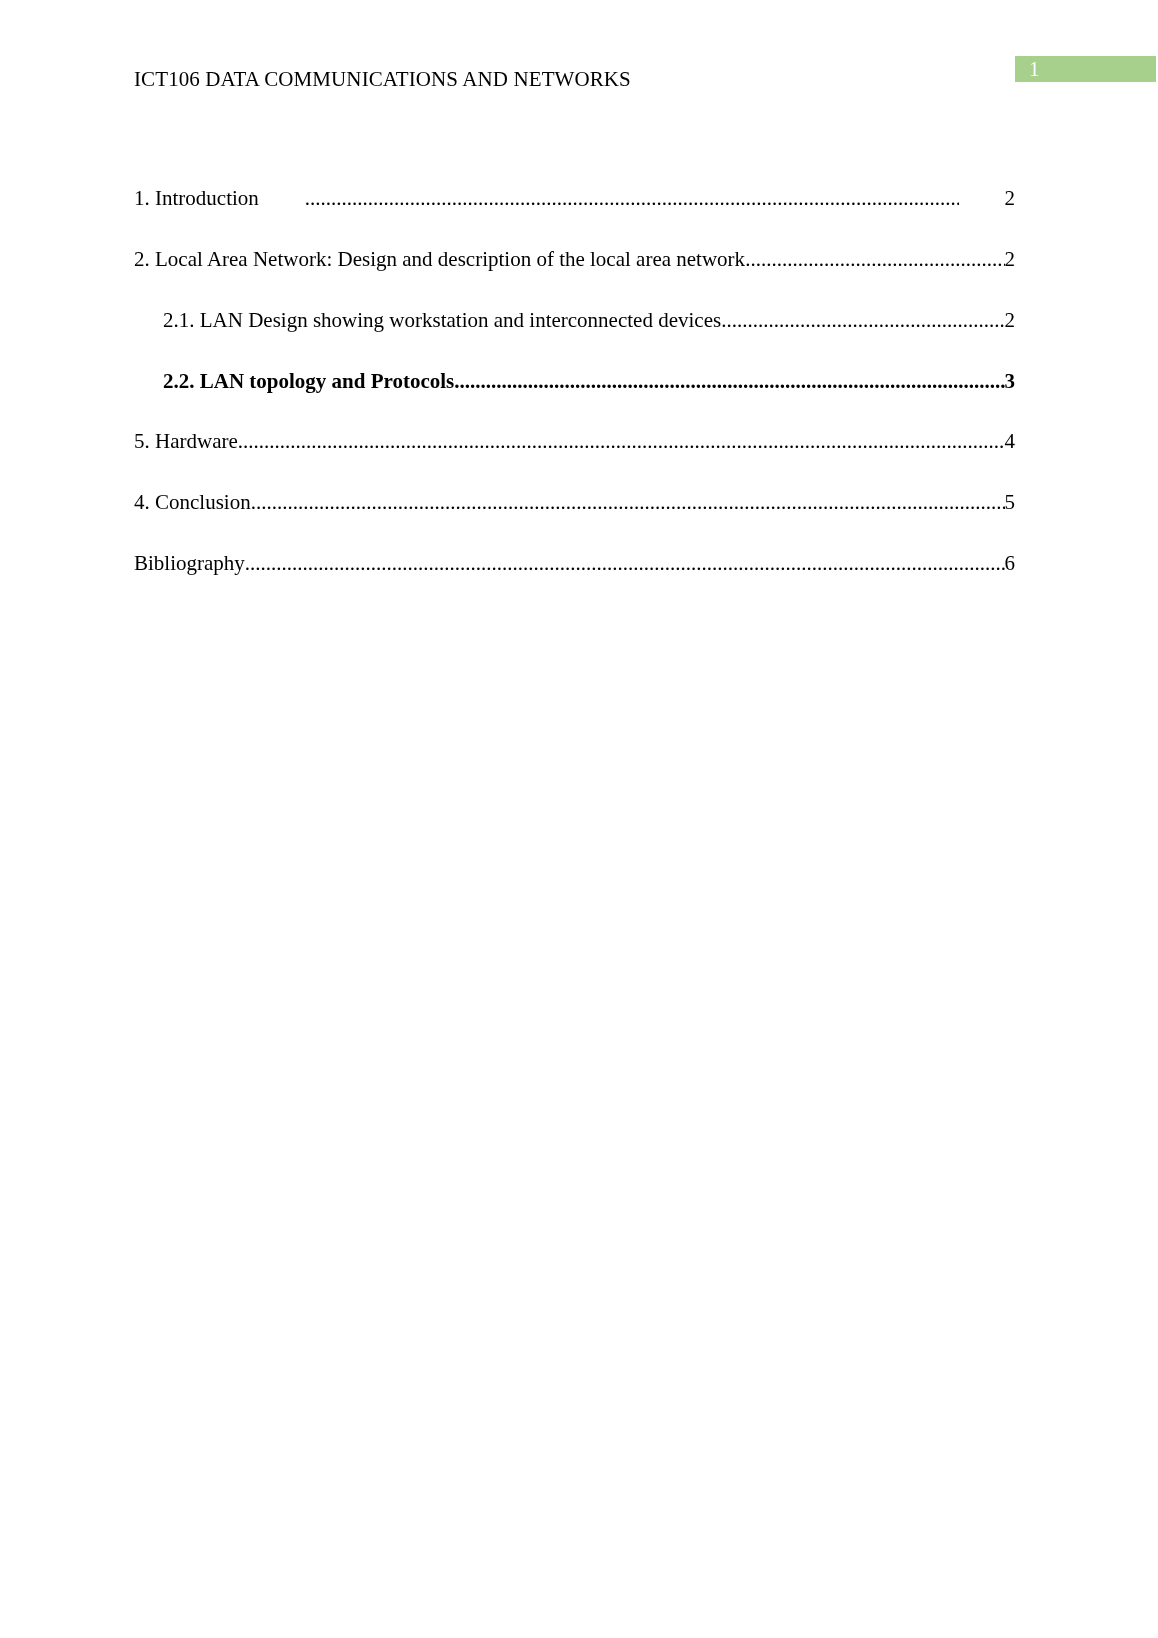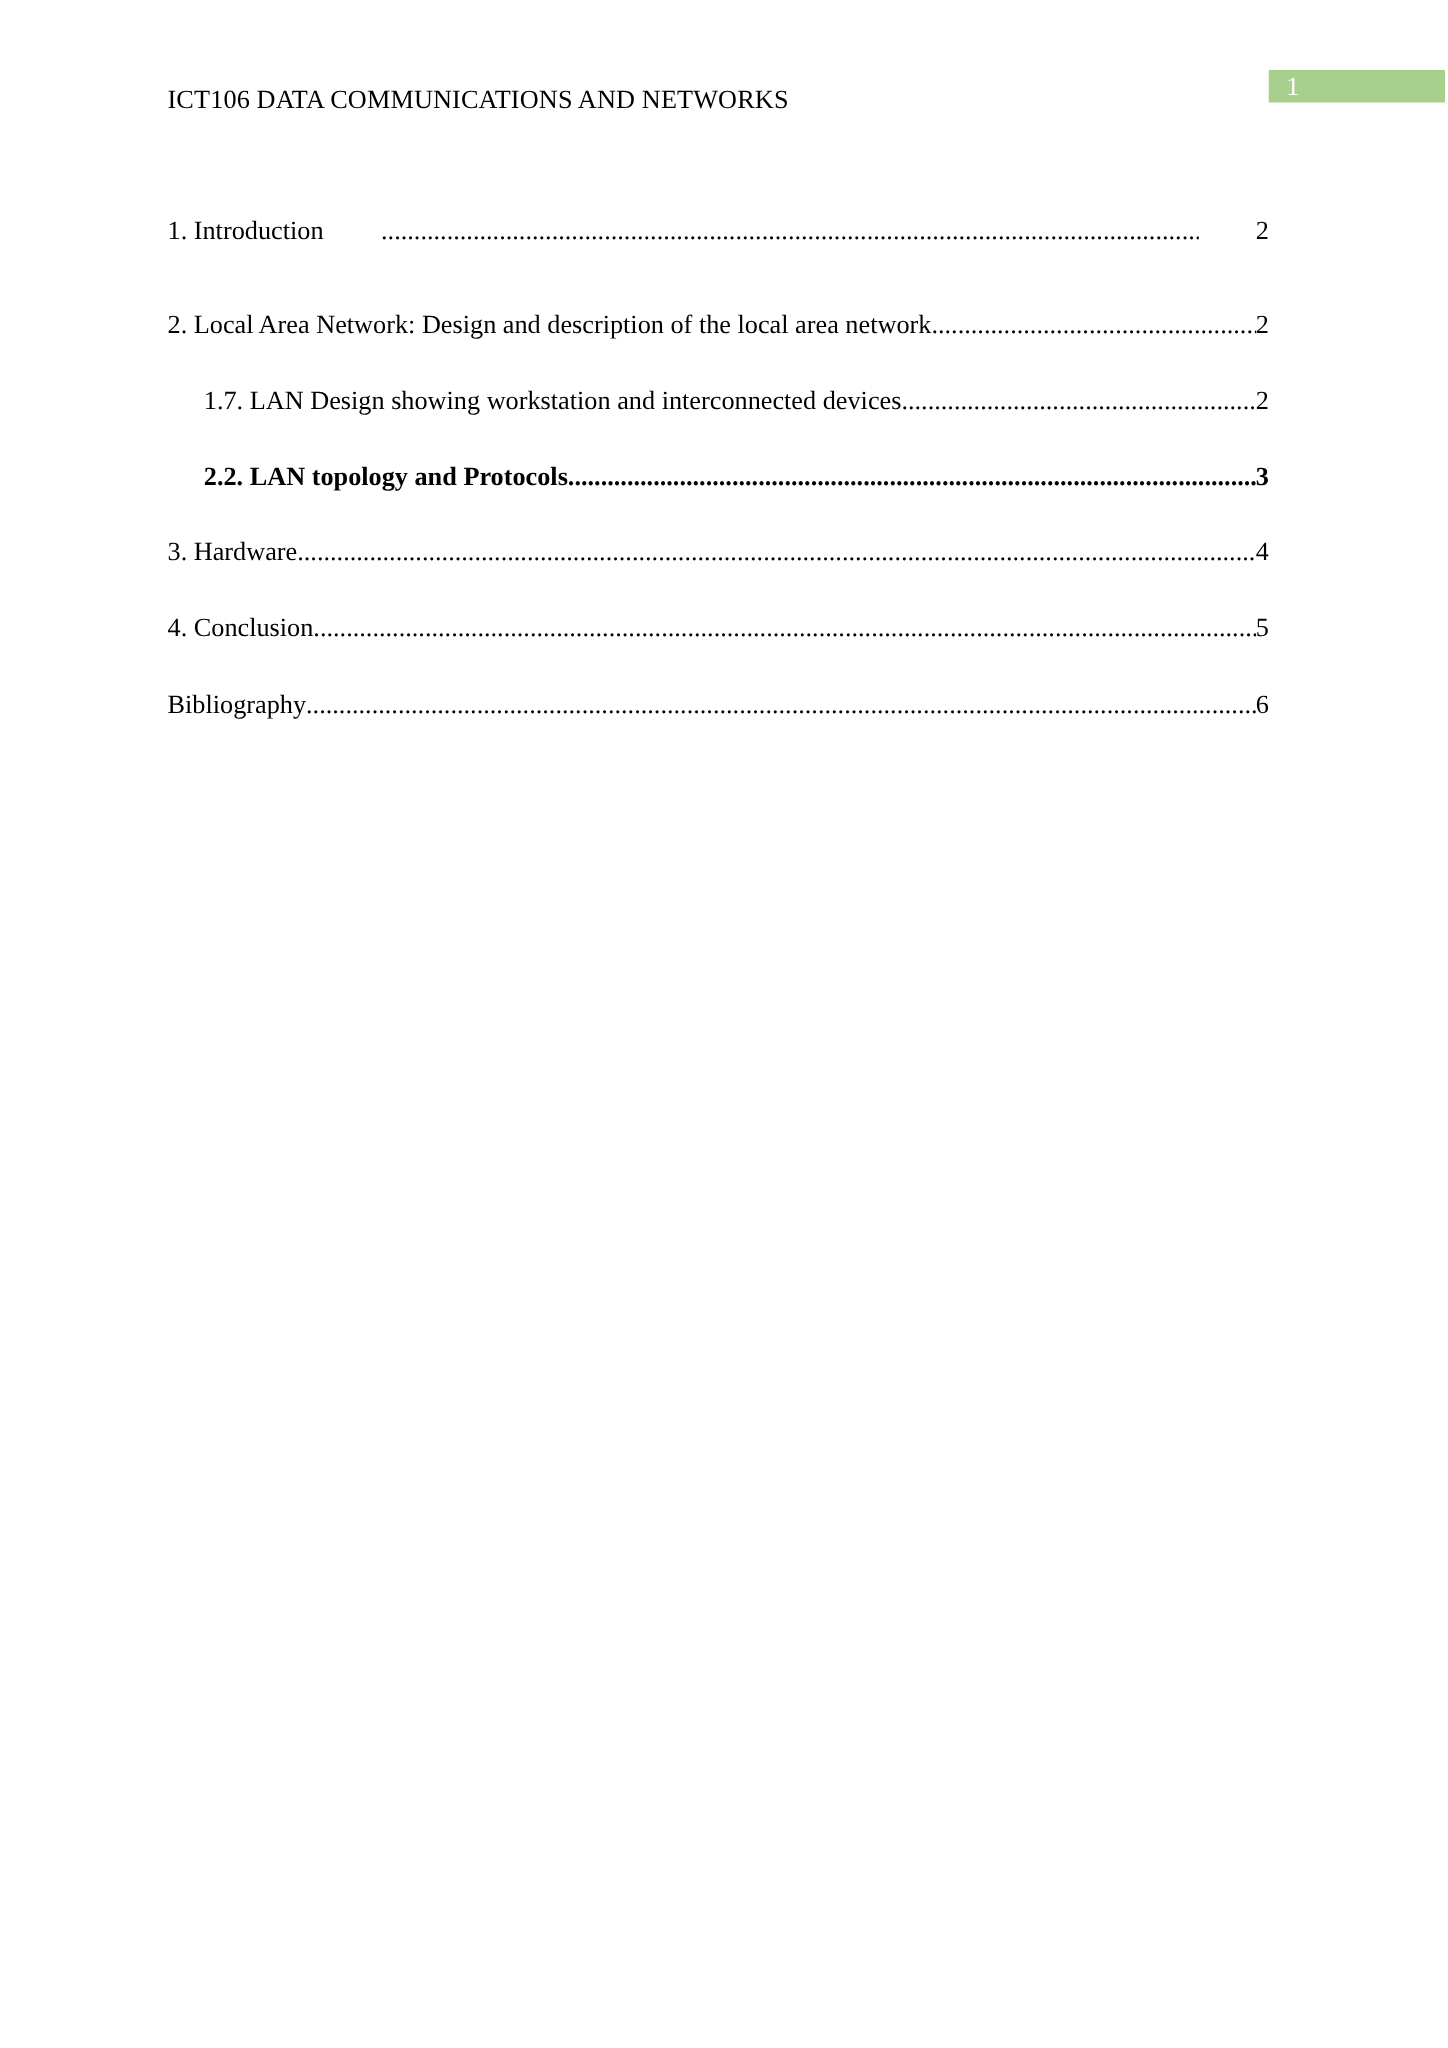--- a/index.html
+++ b/index.html
@@ -97,46 +97,46 @@
 
 <div class="page">
 
   <div class="header-title">ICT106 DATA COMMUNICATIONS AND NETWORKS</div>
 
   <div class="page-number-box">
     <span class="page-number">1</span>
   </div>
 
 
-  <div class="toc-entry level-1" style="top:171px;gap:46px;">
+  <div class="toc-entry level-1" style="top:185px;gap:46px;">
     <span class="toc-label">1. Introduction</span>
     <span class="toc-leader"></span>
     <span class="toc-page">2</span>
   </div>
 
   <div class="toc-entry level-1" style="top:246px;">
     <span class="toc-label">2. Local Area Network: Design and description of the local area network</span>
     <span class="toc-leader"></span>
     <span class="toc-page">2</span>
   </div>
 
   <div class="toc-entry level-2" style="top:307px;">
-    <span class="toc-label">1.7. LAN Design showing workstation and interconnected devices</span>
+    <span class="toc-label">2.1. LAN Design showing workstation and interconnected devices</span>
     <span class="toc-leader"></span>
     <span class="toc-page">2</span>
   </div>
 
   <div class="toc-entry level-2" style="top:368px;font-weight:bold;">
     <span class="toc-label">2.2. LAN topology and Protocols</span>
     <span class="toc-leader"></span>
     <span class="toc-page">3</span>
   </div>
 
   <div class="toc-entry level-1" style="top:428px;">
-    <span class="toc-label">3. Hardware</span>
+    <span class="toc-label">5. Hardware</span>
     <span class="toc-leader"></span>
     <span class="toc-page">4</span>
   </div>
 
   <div class="toc-entry level-1" style="top:489px;justify-content:center;">
     <span class="toc-label">4. Conclusion</span>
     <span class="toc-leader"></span>
     <span class="toc-page">5</span>
   </div>
 

